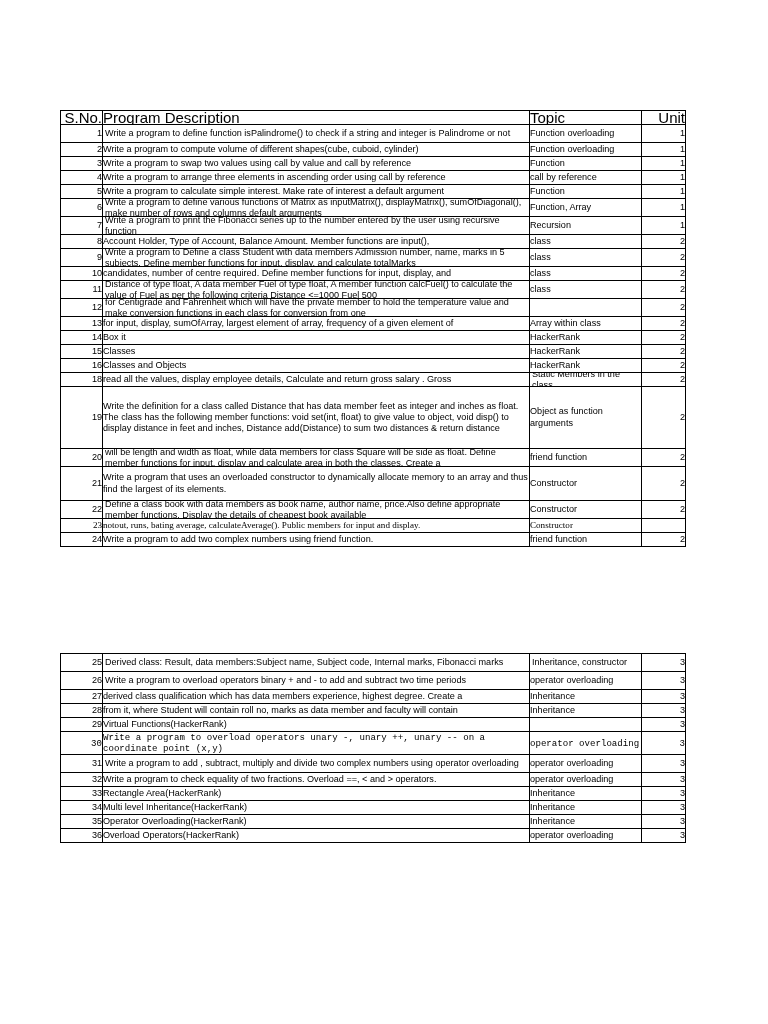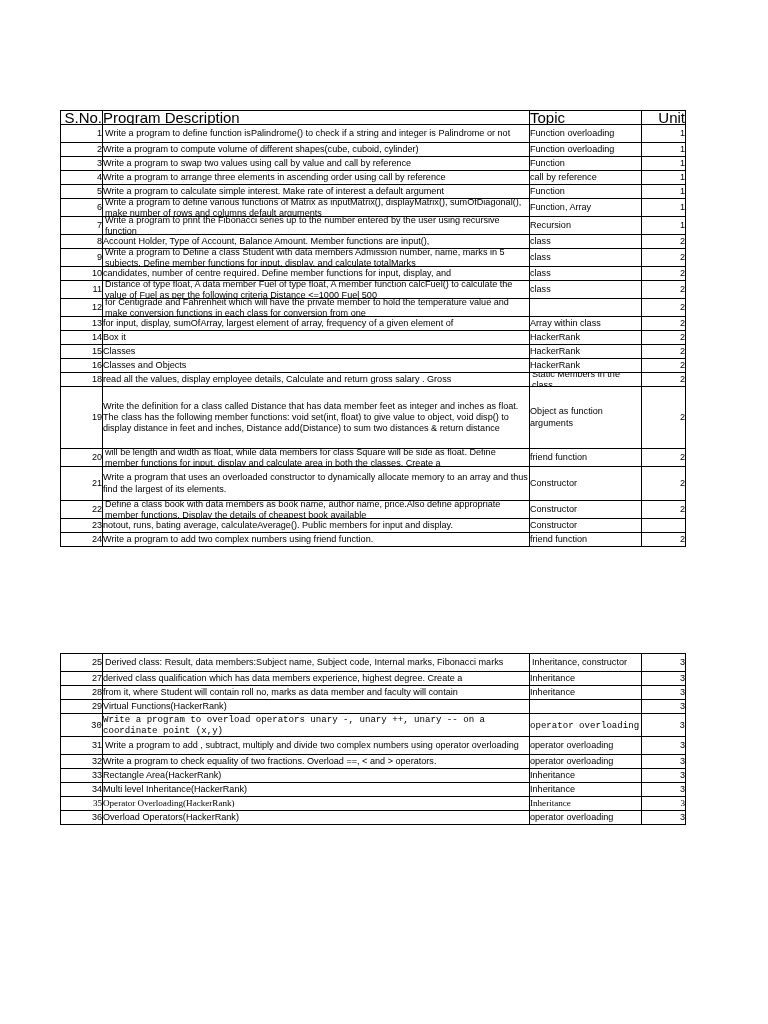--- a/index.html
+++ b/index.html
@@ -243,21 +243,21 @@
           <td class="cell-unit">2</td>
         </tr>
         <tr style="height: 18px;">
           <td class="cell-sno">22</td>
           <td class="cell-desc clip">
             <span class="inner">Define a class book with data members as book name, author name, price.Also define appropriate member functions. Display the details of cheapest book available</span>
           </td>
           <td class="cell-topic">Constructor</td>
           <td class="cell-unit">2</td>
         </tr>
-        <tr style="height: 14px;">
+        <tr style="height: 14px; font-family: Liberation Serif, serif;">
           <td class="cell-sno">23</td>
           <td class="cell-desc">notout, runs, bating average, calculateAverage(). Public members for input and display.</td>
           <td class="cell-topic">Constructor</td>
           <td class="cell-unit"></td>
         </tr>
         <tr style="height: 14px; margin-top: 8px;">
           <td class="cell-sno">24</td>
           <td class="cell-desc">Write a program to add two complex numbers using friend function.</td>
           <td class="cell-topic">friend function</td>
           <td class="cell-unit">2</td>
@@ -278,20 +278,28 @@
         <tr style="height: 18px;">
           <td class="cell-sno">25</td>
           <td class="cell-desc clip">
             <span class="inner">Derived class: Result, data members:Subject name, Subject code, Internal marks, Fibonacci marks</span>
           </td>
           <td class="cell-topic clip">
             <span class="inner">Inheritance, constructor</span>
           </td>
           <td class="cell-unit">3</td>
         </tr>
+        <tr style="height: 18px;">
+          <td class="cell-sno">26</td>
+          <td class="cell-desc clip">
+            <span class="inner">Write a program to overload operators binary + and - to add and subtract two time periods</span>
+          </td>
+          <td class="cell-topic">operator overloading</td>
+          <td class="cell-unit">3</td>
+        </tr>
         <tr style="height: 14px;">
           <td class="cell-sno">27</td>
           <td class="cell-desc">derived class qualification which has data members experience, highest degree. Create a</td>
           <td class="cell-topic">Inheritance</td>
           <td class="cell-unit">3</td>
         </tr>
         <tr style="height: 14px;">
           <td class="cell-sno">28</td>
           <td class="cell-desc">from it, where Student will contain roll no, marks as data member and faculty will contain</td>
           <td class="cell-topic">Inheritance</td>
@@ -328,21 +336,21 @@
           <td class="cell-desc">Rectangle Area(HackerRank)</td>
           <td class="cell-topic">Inheritance</td>
           <td class="cell-unit">3</td>
         </tr>
         <tr style="height: 14px;">
           <td class="cell-sno">34</td>
           <td class="cell-desc">Multi level Inheritance(HackerRank)</td>
           <td class="cell-topic">Inheritance</td>
           <td class="cell-unit">3</td>
         </tr>
-        <tr style="height: 14px; font-family: Liberation Serif, serif;">
+        <tr style="height: 14px;">
           <td class="cell-sno">35</td>
           <td class="cell-desc">Operator Overloading(HackerRank)</td>
           <td class="cell-topic">Inheritance</td>
           <td class="cell-unit">3</td>
         </tr>
         <tr style="height: 14px;">
           <td class="cell-sno">36</td>
           <td class="cell-desc">Overload Operators(HackerRank)</td>
           <td class="cell-topic">operator overloading</td>
           <td class="cell-unit">3</td>

